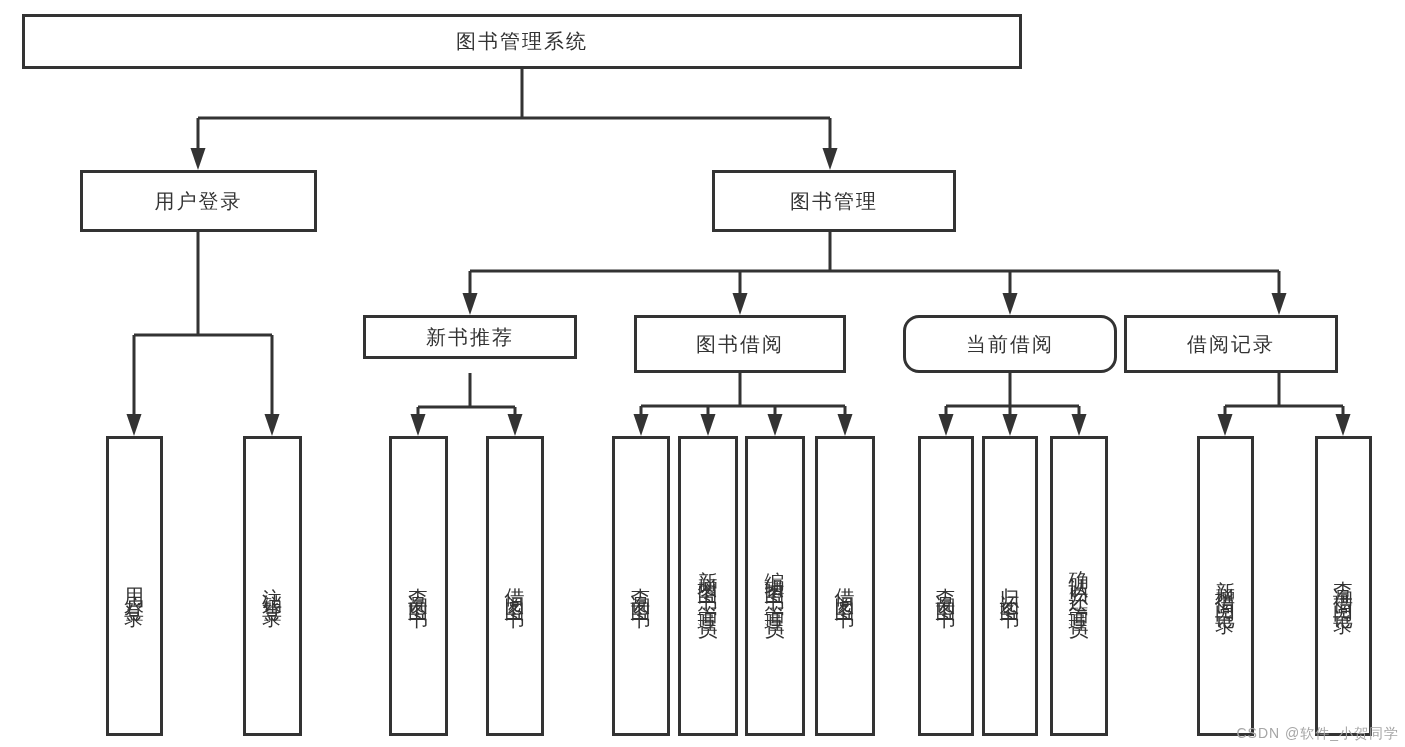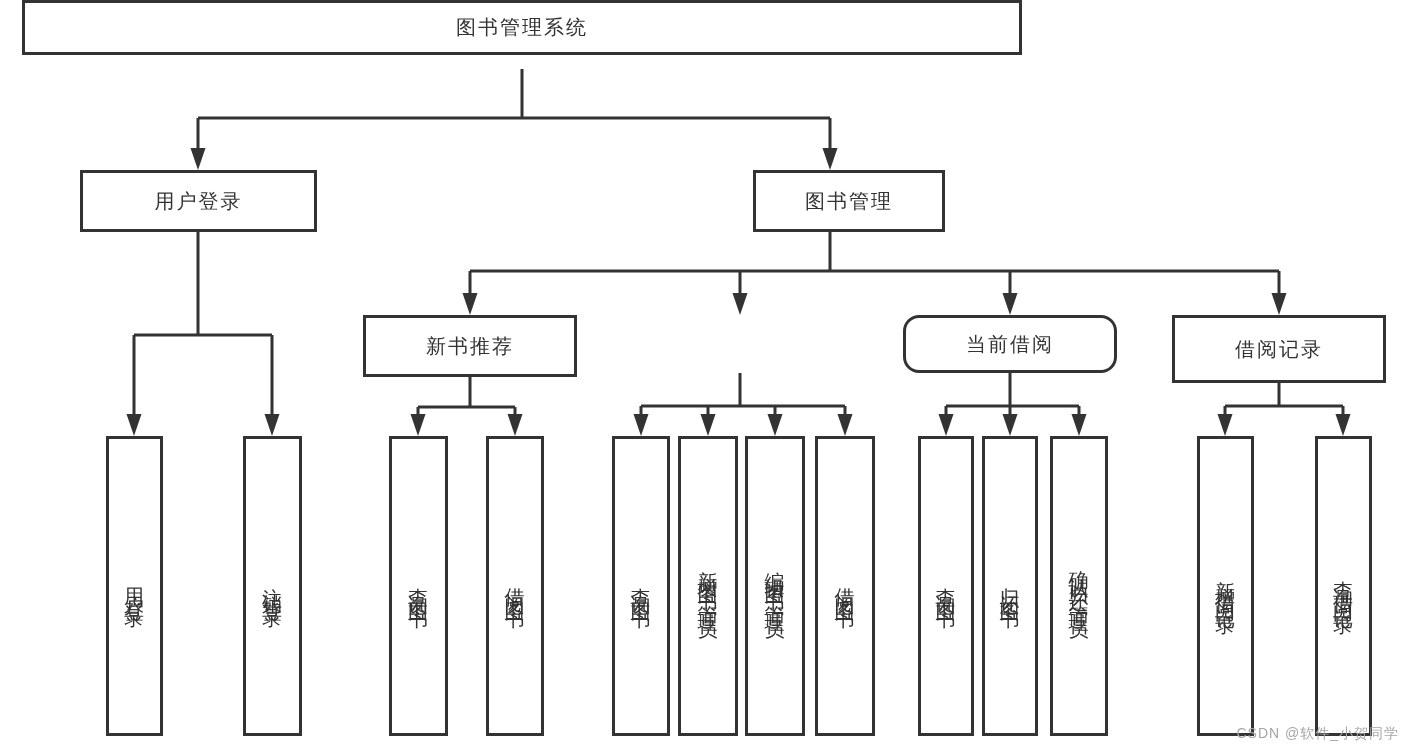--- a/index.html
+++ b/index.html
@@ -11,27 +11,27 @@
   .box{
     position:absolute;box-sizing:border-box;border:3px solid #333;background:#fff;
     display:flex;align-items:center;justify-content:center;color:#333;
   }
   .h{font-size:20px;letter-spacing:2px;white-space:nowrap;}
   .v{
     writing-mode:vertical-rl;font-size:20px;letter-spacing:7px;line-height:1.1;
   }
   .leaf{top:436px;height:300px;}
   
-  #b-root   {left:22px;  top:0;  width:1000px;height:55px;}
+  #b-root   {left:22px;  top:14px;  width:1000px;height:55px;}
   #b-ulogin {left:80px;  top:170px; width:237px; height:62px;}
-  #b-bmgmt  {left:712px; top:170px; width:192px; height:62px;margin-left:41px;}
-  #b-rec    {left:363px; top:315px; width:214px; height:62px;}
+  #b-bmgmt  {left:712px; top:170px; width:244px; height:62px;}
+  #b-rec    {left:363px; top:315px; width:214px; height:44px;}
   #b-borrow {left:634px; top:315px; width:212px; height:58px;}
   #b-current{left:903px; top:315px; width:214px; height:58px;border-radius:16px;}
-  #b-records{left:1172px;top:315px; width:214px; height:68px;text-align:center;}
+  #b-records{left:1124px;top:315px; width:214px; height:58px;text-align:center;}
   #l-ulogin {left:106px; width:57px;}
   #l-logout {left:243px; width:59px;}
   #l-rq {left:389px; width:59px;}
   #l-rb {left:486px; width:58px;}
   #l-bq {left:612px; width:58px;}
   #l-ba {left:678px; width:60px;}
   #l-be {left:745px; width:60px;}
   #l-bb {left:815px; width:60px;}
   #l-cq {left:918px; width:56px;}
   #l-cr {left:982px; width:56px;}
@@ -87,20 +87,21 @@
       <polygon points="1335.5,414 1350.5,414 1343,436"></polygon>
     </g>
   </svg>
 
   <div id="b-root" class="box h">图书管理系统</div>
 
   <div id="b-ulogin" class="box h">用户登录</div>
   <div id="b-bmgmt" class="box h">图书管理</div>
 
   <div id="b-rec" class="box h">新书推荐</div>
+  <div id="b-borrow" class="box h">图书借阅</div>
   <div id="b-current" class="box h">当前借阅</div>
   <div id="b-records" class="box h">借阅记录</div>
 
   <div id="l-ulogin" class="box v leaf">用户登录</div>
   <div id="l-logout" class="box v leaf">注销登录</div>
 
   <div id="l-rq" class="box v leaf">查询图书</div>
   <div id="l-rb" class="box v leaf">借阅图书</div>
 
   <div id="l-bq" class="box v leaf">查询图书</div>

